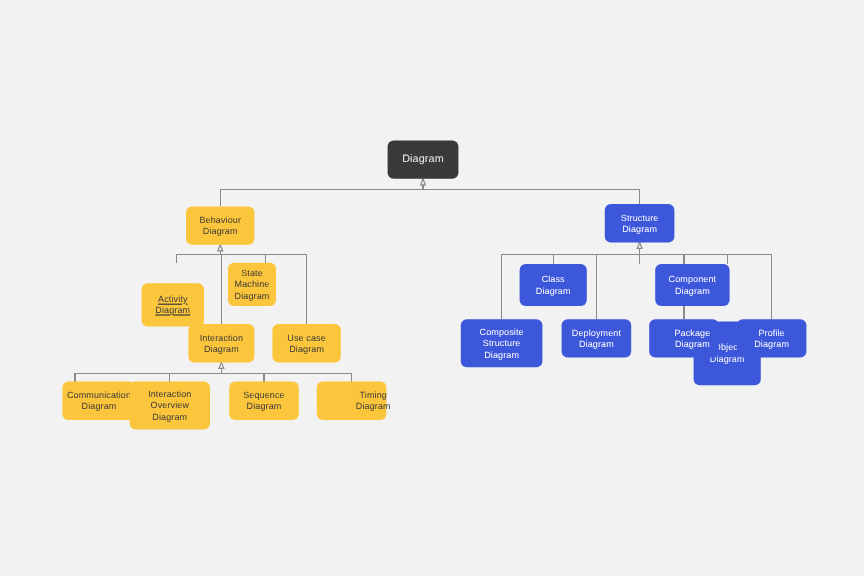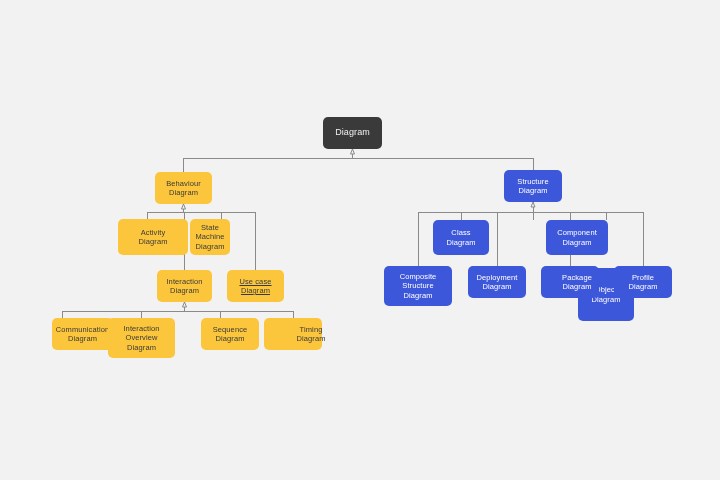--- a/index.html
+++ b/index.html
@@ -86,34 +86,34 @@
       <line x1="606" y1="212" x2="606" y2="220" stroke="#8a8a8a" stroke-width="1" shape-rendering="crispEdges"></line>
       <line x1="418" y1="212" x2="418" y2="266" stroke="#8a8a8a" stroke-width="1" shape-rendering="crispEdges"></line>
       <line x1="497" y1="212" x2="497" y2="266" stroke="#8a8a8a" stroke-width="1" shape-rendering="crispEdges"></line>
       <line x1="570" y1="212" x2="570" y2="266" stroke="#8a8a8a" stroke-width="1" shape-rendering="crispEdges"></line>
       <line x1="643" y1="212" x2="643" y2="266" stroke="#8a8a8a" stroke-width="1" shape-rendering="crispEdges"></line>
     </svg>
   <div id="nodes">
       <div class="node root" style="left: 323px; top: 117px; width: 59px; height: 32px;">Diagram</div>
       <div class="node behaviour" style="left: 155px; top: 172px; width: 57px; height: 32px;">Behaviour
 Diagram</div>
-      <div class="node behaviour" style="left: 118px; top: 219px; width: 70px; height: 36px;">Activity
+      <div class="node behaviour" style="left: 118px; top: 236px; width: 52px; height: 36px; text-decoration: underline;">Activity
 Diagram</div>
       <div class="node behaviour" style="left: 190px; top: 219px; width: 40px; height: 36px;">State Machine
 Diagram</div>
       <div class="node behaviour" style="left: 157px; top: 270px; width: 55px; height: 32px;">Interaction
 Diagram</div>
-      <div class="node behaviour" style="left: 227px; top: 270px; width: 57px; height: 32px; text-decoration: underline;">Use case
+      <div class="node behaviour" style="left: 227px; top: 270px; width: 57px; height: 32px;">Use case
 Diagram</div>
       <div class="node behaviour" style="left: 32px; top: 318px; width: 61px; height: 32px; margin-left: 20px;">Communication
 Diagram</div>
       <div class="node behaviour" style="left: 108px; top: 318px; width: 67px; height: 40px;">Interaction
 Overview
 Diagram</div>
-      <div class="node behaviour" style="left: 201px; top: 318px; width: 58px; height: 32px;">Sequence
+      <div class="node behaviour" style="left: 191px; top: 318px; width: 58px; height: 32px;">Sequence
 Diagram</div>
       <div class="node behaviour" style="left: 264px; top: 318px; width: 58px; height: 32px; padding-left: 36px;">Timing
 Diagram</div>
       <div class="node structure" style="left: 504px; top: 170px; width: 58px; height: 32px;">Structure
 Diagram</div>
       <div class="node structure" style="left: 433px; top: 220px; width: 56px; height: 35px;">Class
 Diagram</div>
       <div class="node structure" style="left: 502px; top: 220px; width: 62px; height: 35px; margin-left: 44px;">Component
 Diagram</div>
       <div class="node structure" style="left: 578px; top: 220px; width: 56px; height: 53px; margin-top: 48px;">Object

